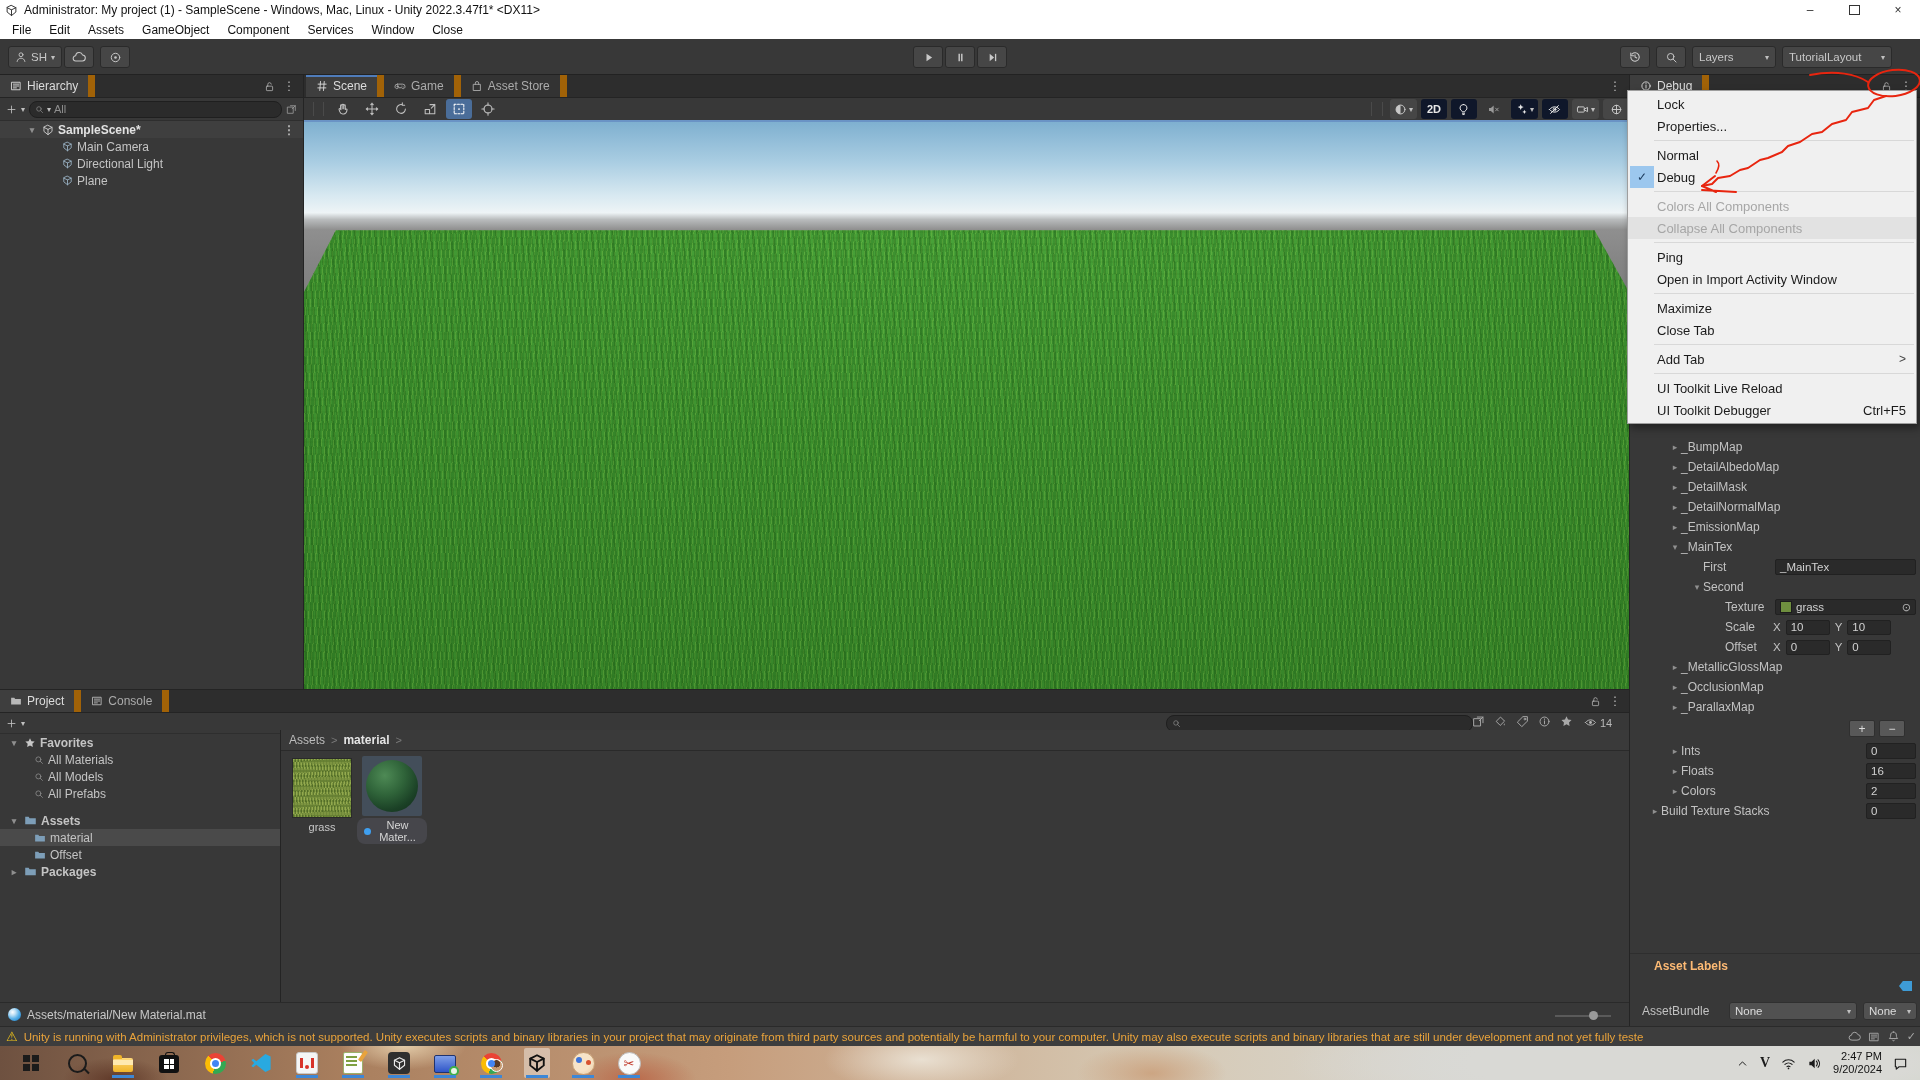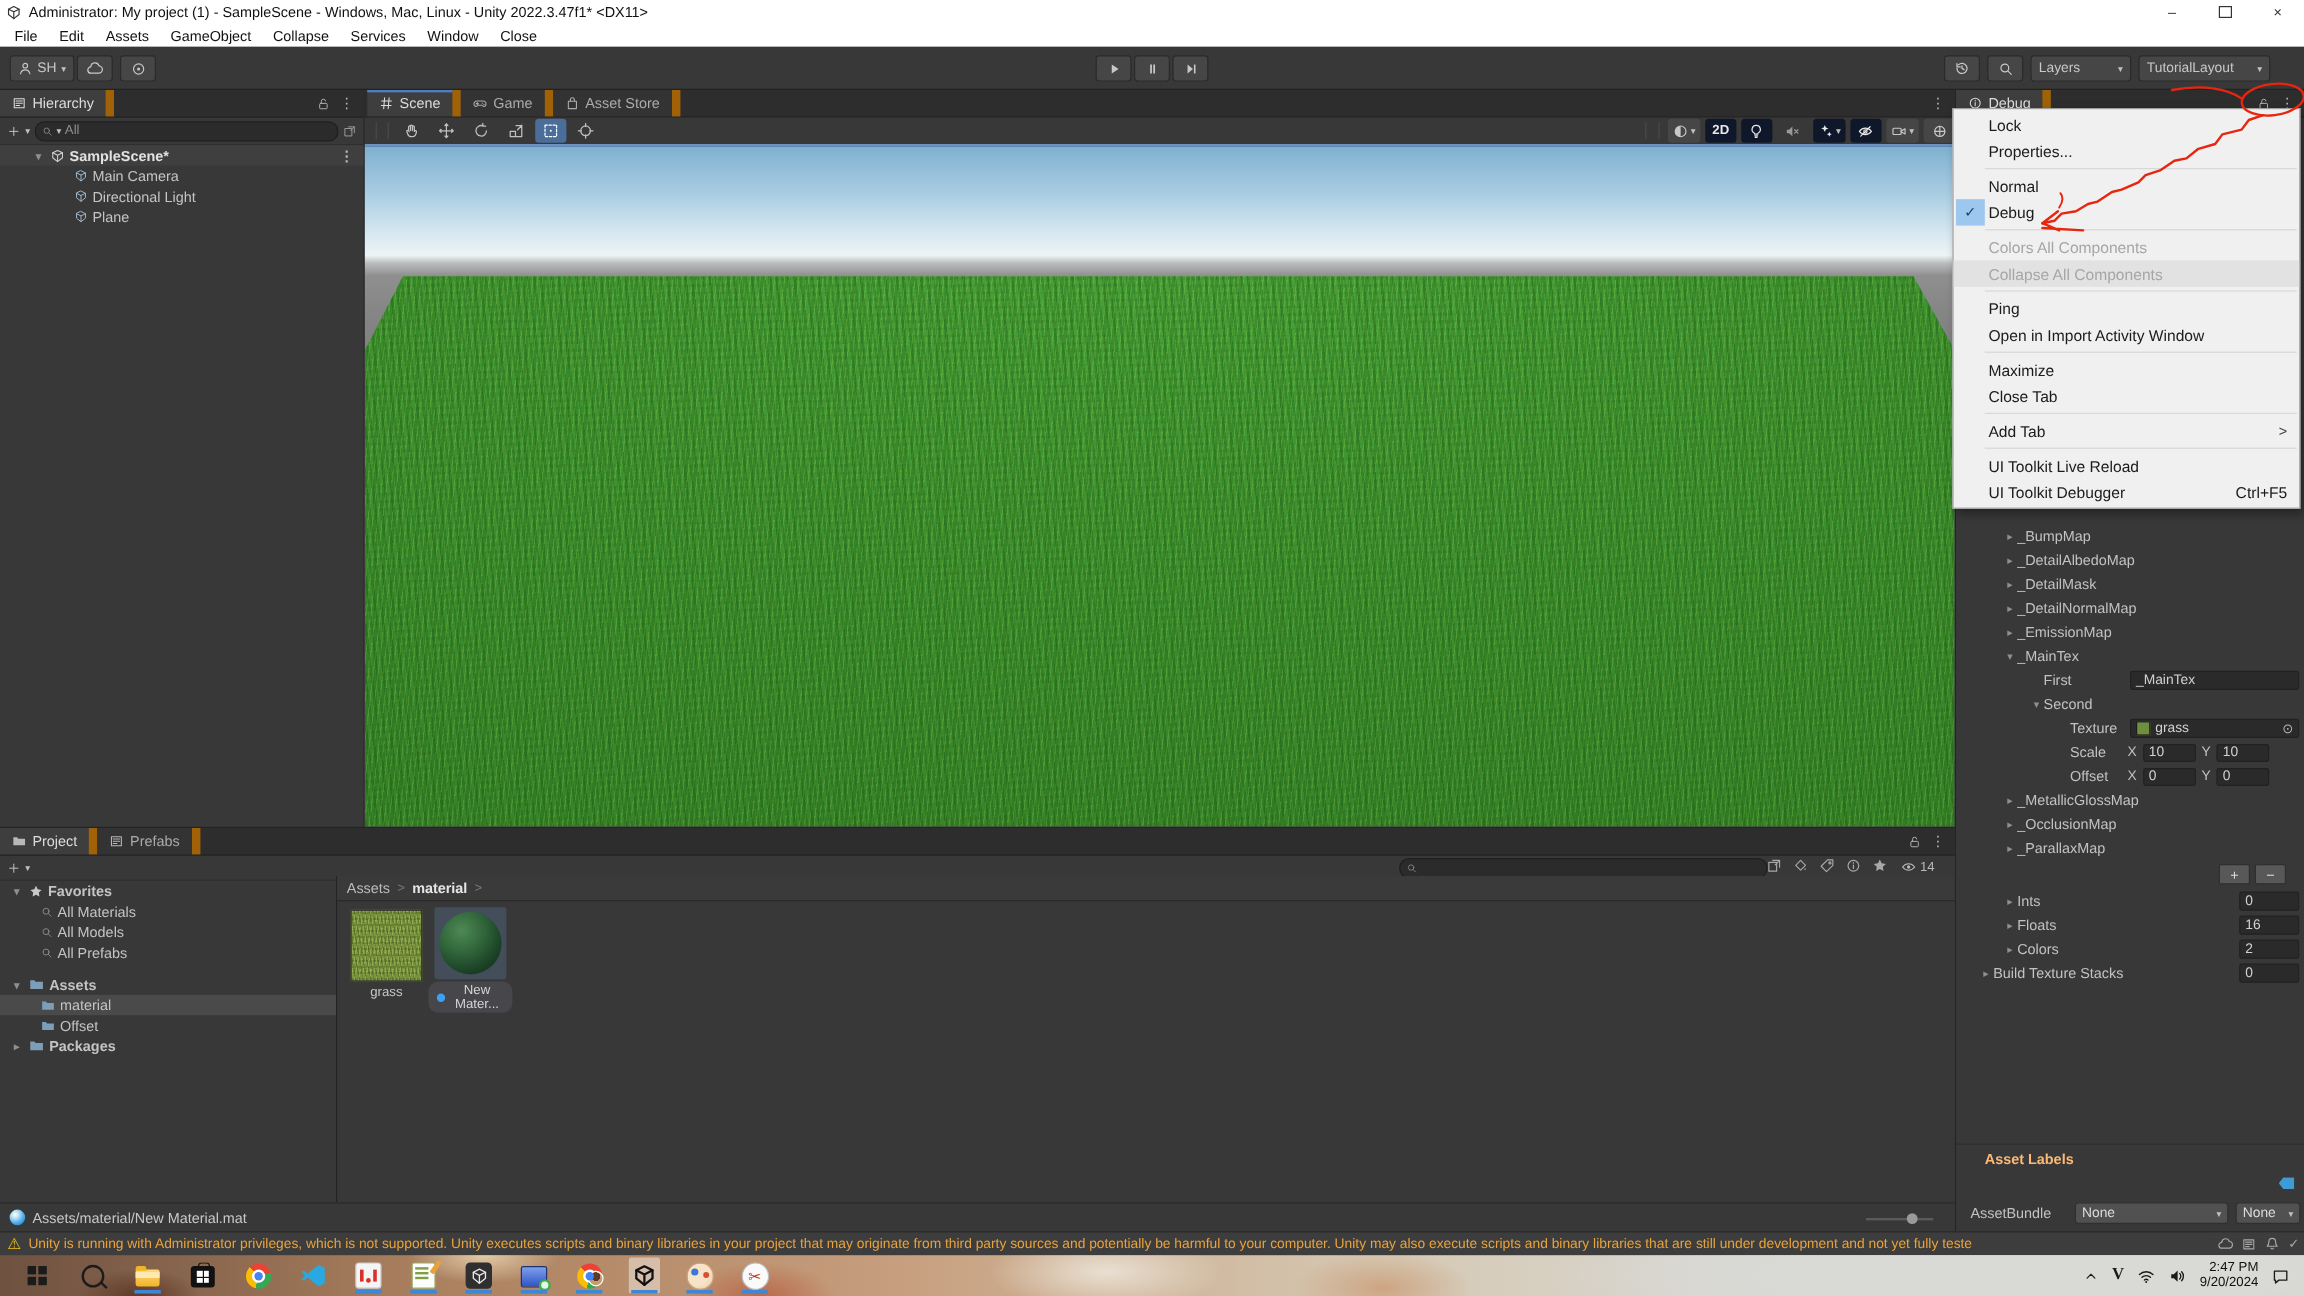--- a/index.html
+++ b/index.html
@@ -207,21 +207,21 @@
       <div class="menu-item">
         <span>Edit</span>
       </div>
       <div class="menu-item">
         <span>Assets</span>
       </div>
       <div class="menu-item">
         <span>GameObject</span>
       </div>
       <div class="menu-item">
-        <span>Collapse</span>
+        <span>Component</span>
       </div>
       <div class="menu-item">
         <span>Services</span>
       </div>
       <div class="menu-item">
         <span>Window</span>
       </div>
       <div class="menu-item">
         <span>Close</span>
       </div>
@@ -662,21 +662,21 @@
           </span>
           <span>Project</span>
         </div>
         <div class="tab">
           <span class="iw" style="color:#b8b8b8">
             <svg viewBox="0 0 16 16" style="width:12px;height:12px;" fill="none" stroke="currentColor" stroke-width="1.2" stroke-linecap="round" stroke-linejoin="round">
               <rect x="2.5" y="3" width="11" height="10"></rect>
               <path d="M4.5 5.5h7M4.5 8h7M4.5 10.5h4"></path>
             </svg>
           </span>
-          <span>Prefabs</span>
+          <span>Console</span>
         </div>
         <div class="panel-icons">
           <span class="iw">
             <svg viewBox="0 0 16 16" style="width:11px;height:11px;" fill="none" stroke="currentColor" stroke-width="1.2" stroke-linecap="round" stroke-linejoin="round">
               <rect x="3.5" y="7.5" width="9" height="6.5" rx="1"></rect>
               <path d="M5.5 7.5V5A2.6 2.6 0 0 1 8 2.4a2.6 2.6 0 0 1 2.6 2.2"></path>
             </svg>
           </span>
           <span class="kebab">⋮</span>
         </div>

